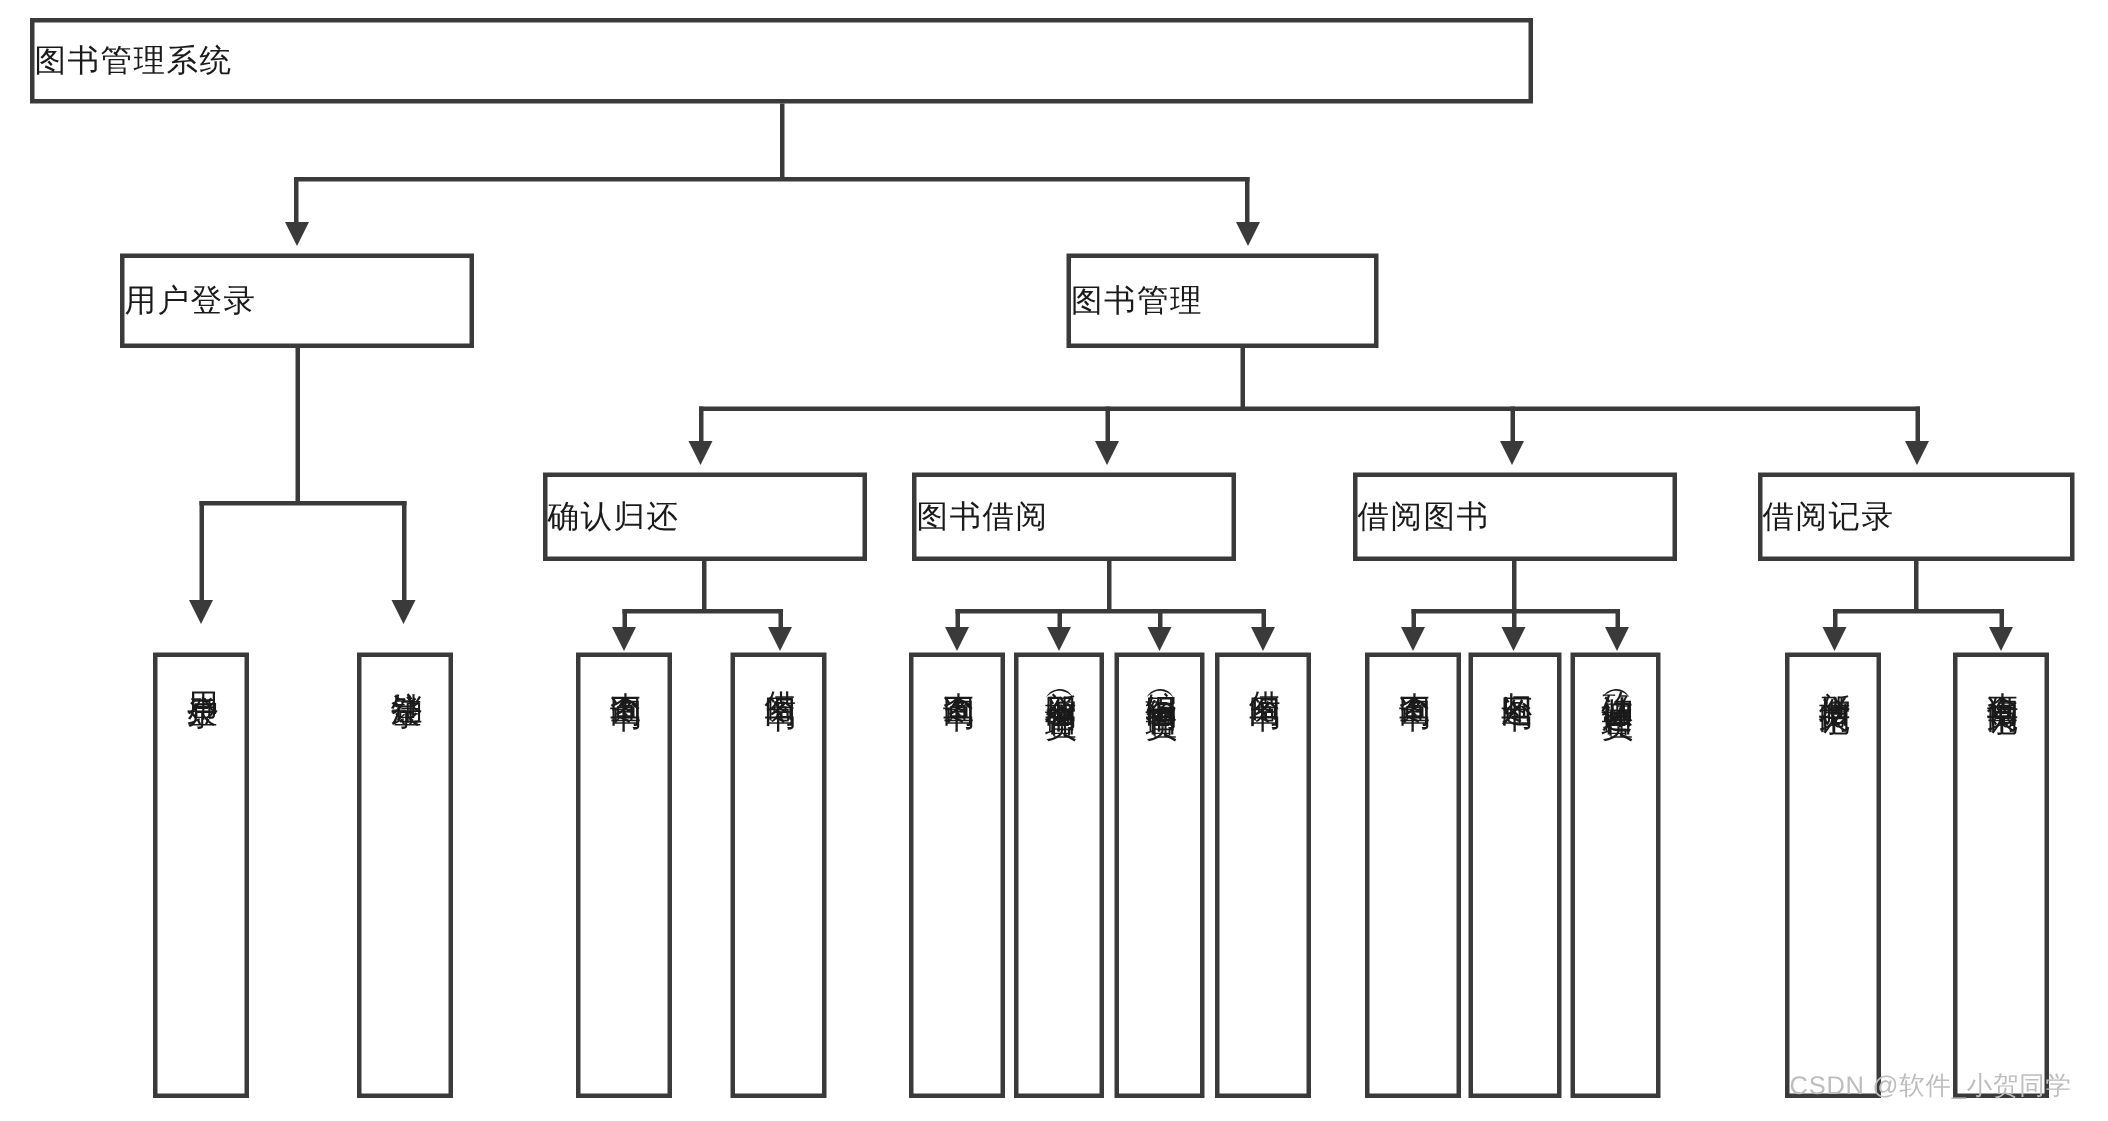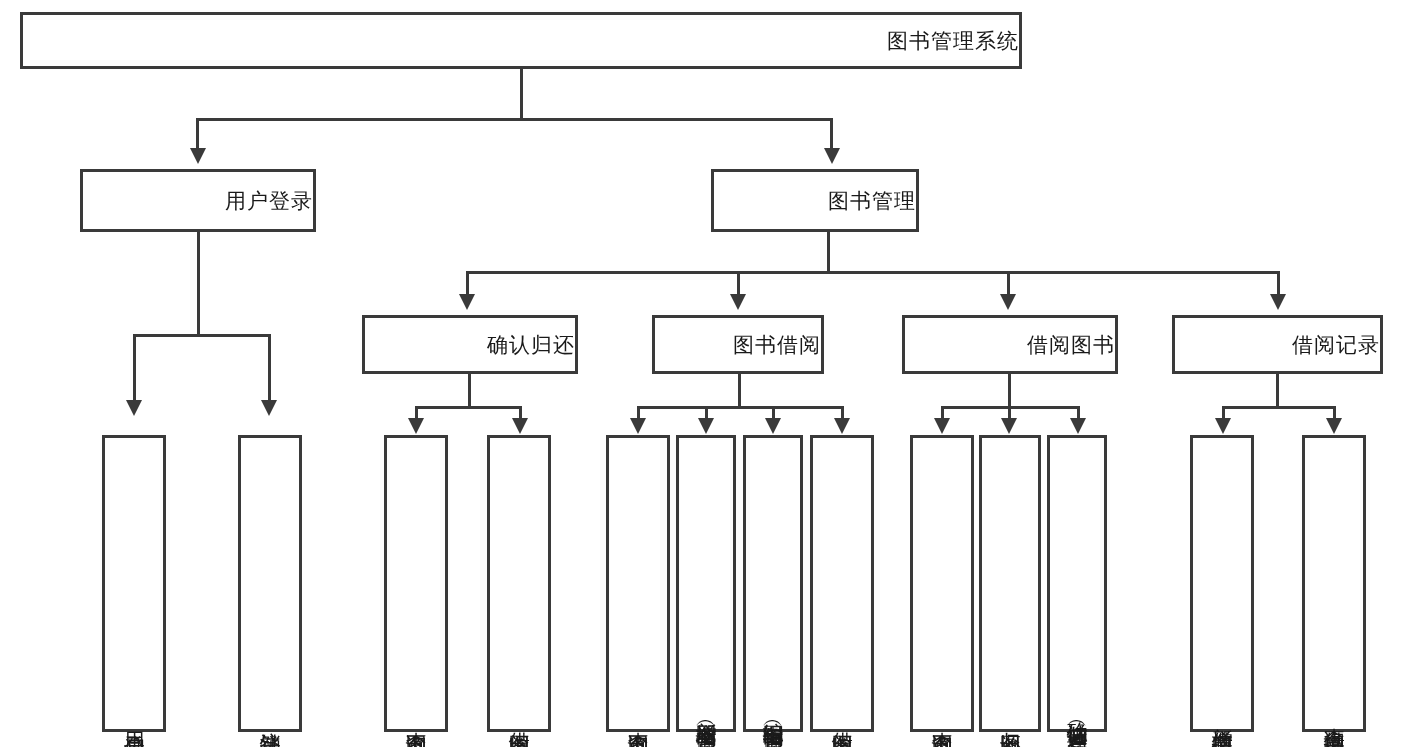--- a/index.html
+++ b/index.html
@@ -17,21 +17,21 @@
     background: #ffffff;
     overflow: hidden;
   }
   .node {
     position: absolute;
     box-sizing: border-box;
     border: 3px solid #3a3a3a;
     background: #ffffff;
     display: flex;
     align-items: center;
-    justify-content: flex-end;
+    justify-content: flex-start;
     color: #1a1a1a;
   }
   .node.horiz {
     font-size: 21px;
     letter-spacing: 1px;
     line-height: 1.2;
   }
   .node.vert {
     writing-mode: vertical-rl;
     text-orientation: upright;
@@ -110,21 +110,21 @@
   <div class="edge v" style="left:737px; top:271px; width:3px; height:25px;"></div>
   <div class="arrow" style="left:730px; top:294px;"></div>
   <div class="edge v" style="left:1007px; top:271px; width:3px; height:25px;"></div>
   <div class="arrow" style="left:1000px; top:294px;"></div>
   <div class="edge v" style="left:1277px; top:271px; width:3px; height:25px;"></div>
   <div class="arrow" style="left:1270px; top:294px;"></div>
 
   <div class="node horiz" style="left:362px; top:315px; width:216px; height:59px;">
     <span>确认归还</span>
   </div>
-  <div class="node horiz" style="left:652px; top:315px; width:172px; height:59px;">
+  <div class="node horiz" style="left:608px; top:315px; width:216px; height:59px;">
     <span>图书借阅</span>
   </div>
   <div class="node horiz" style="left:902px; top:315px; width:216px; height:59px;">
     <span>借阅图书</span>
   </div>
   <div class="node horiz" style="left:1172px; top:315px; width:211px; height:59px;">
     <span>借阅记录</span>
   </div>
 
   <div class="edge v" style="left:468px; top:374px; width:3px; height:34px;"></div>
@@ -198,14 +198,15 @@
     <span class="vtext">确认归还（管理员）</span>
   </div>
 
   <div class="node vert" style="left:1190px; top:435px; width:64px; height:297px;">
     <span class="vtext">新增借阅记录</span>
   </div>
   <div class="node vert" style="left:1302px; top:435px; width:64px; height:297px;">
     <span class="vtext">查询借阅记录</span>
   </div>
 
+  <div class="watermark" style="left:1193px; top:712px;">CSDN @软件_小贺同学</div>
 
 </div>
 
 </body></html>

